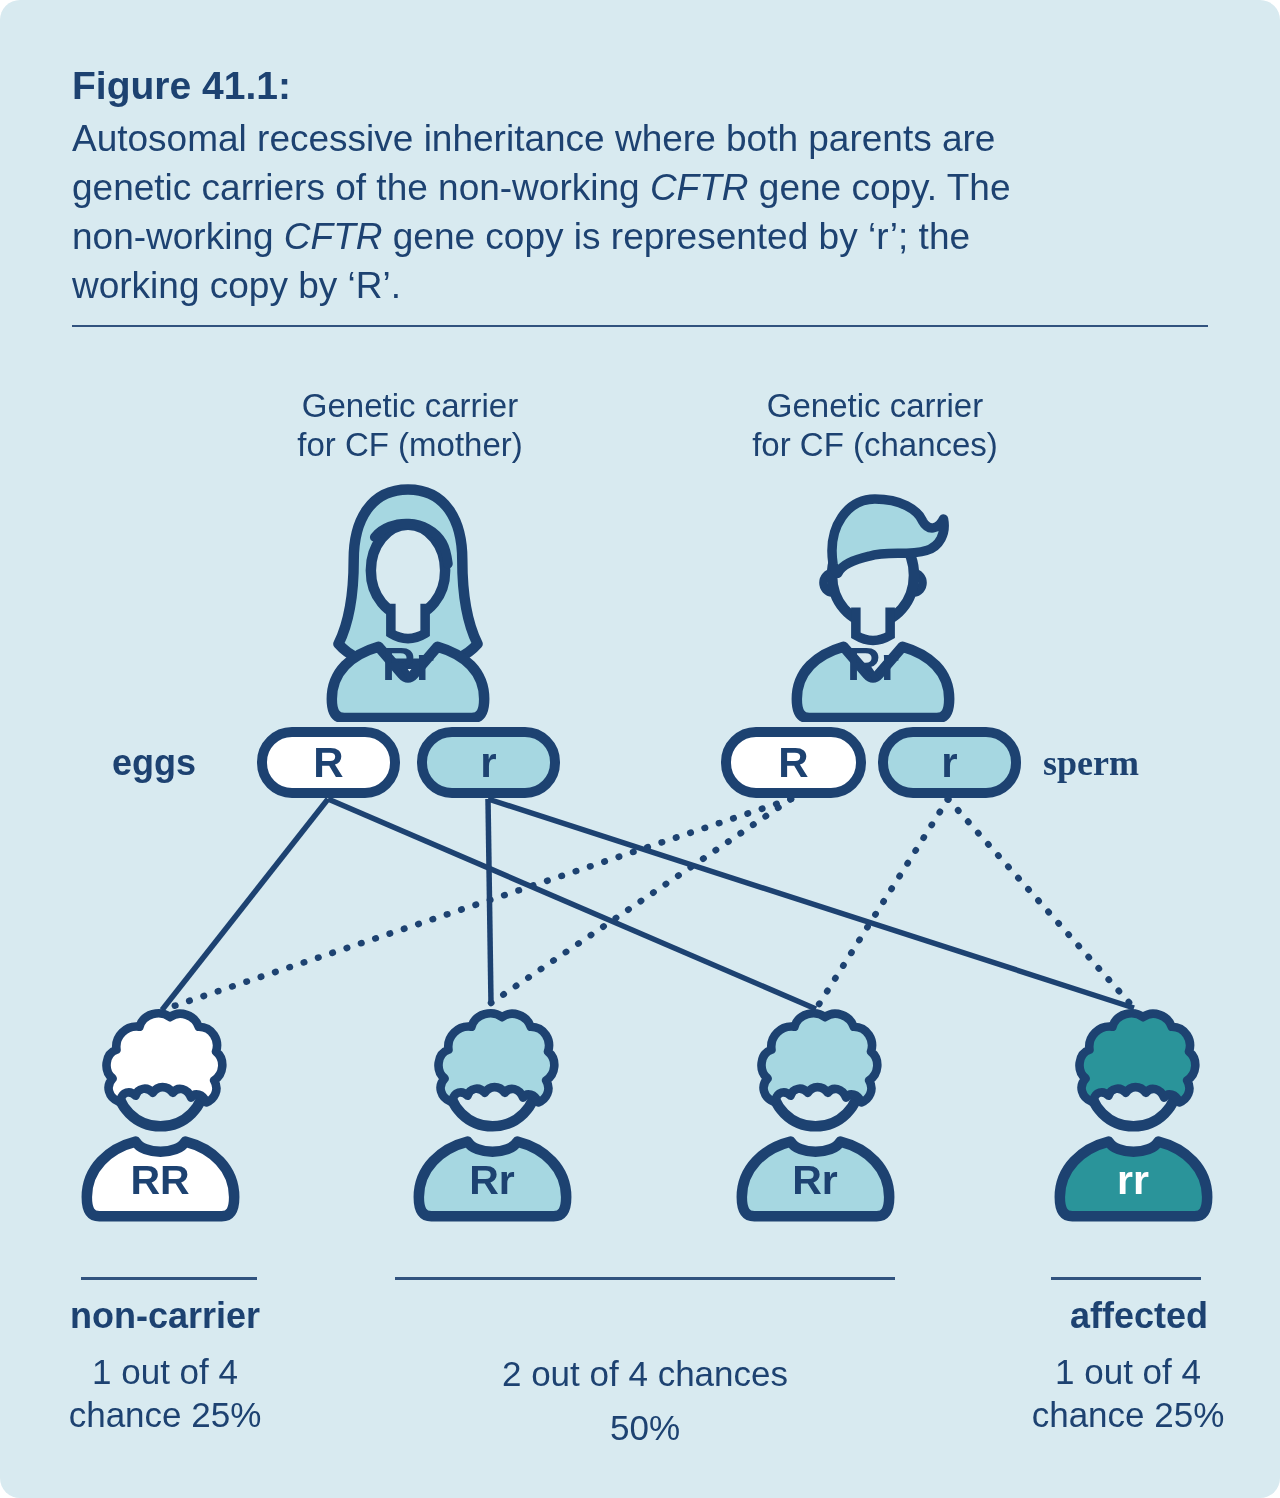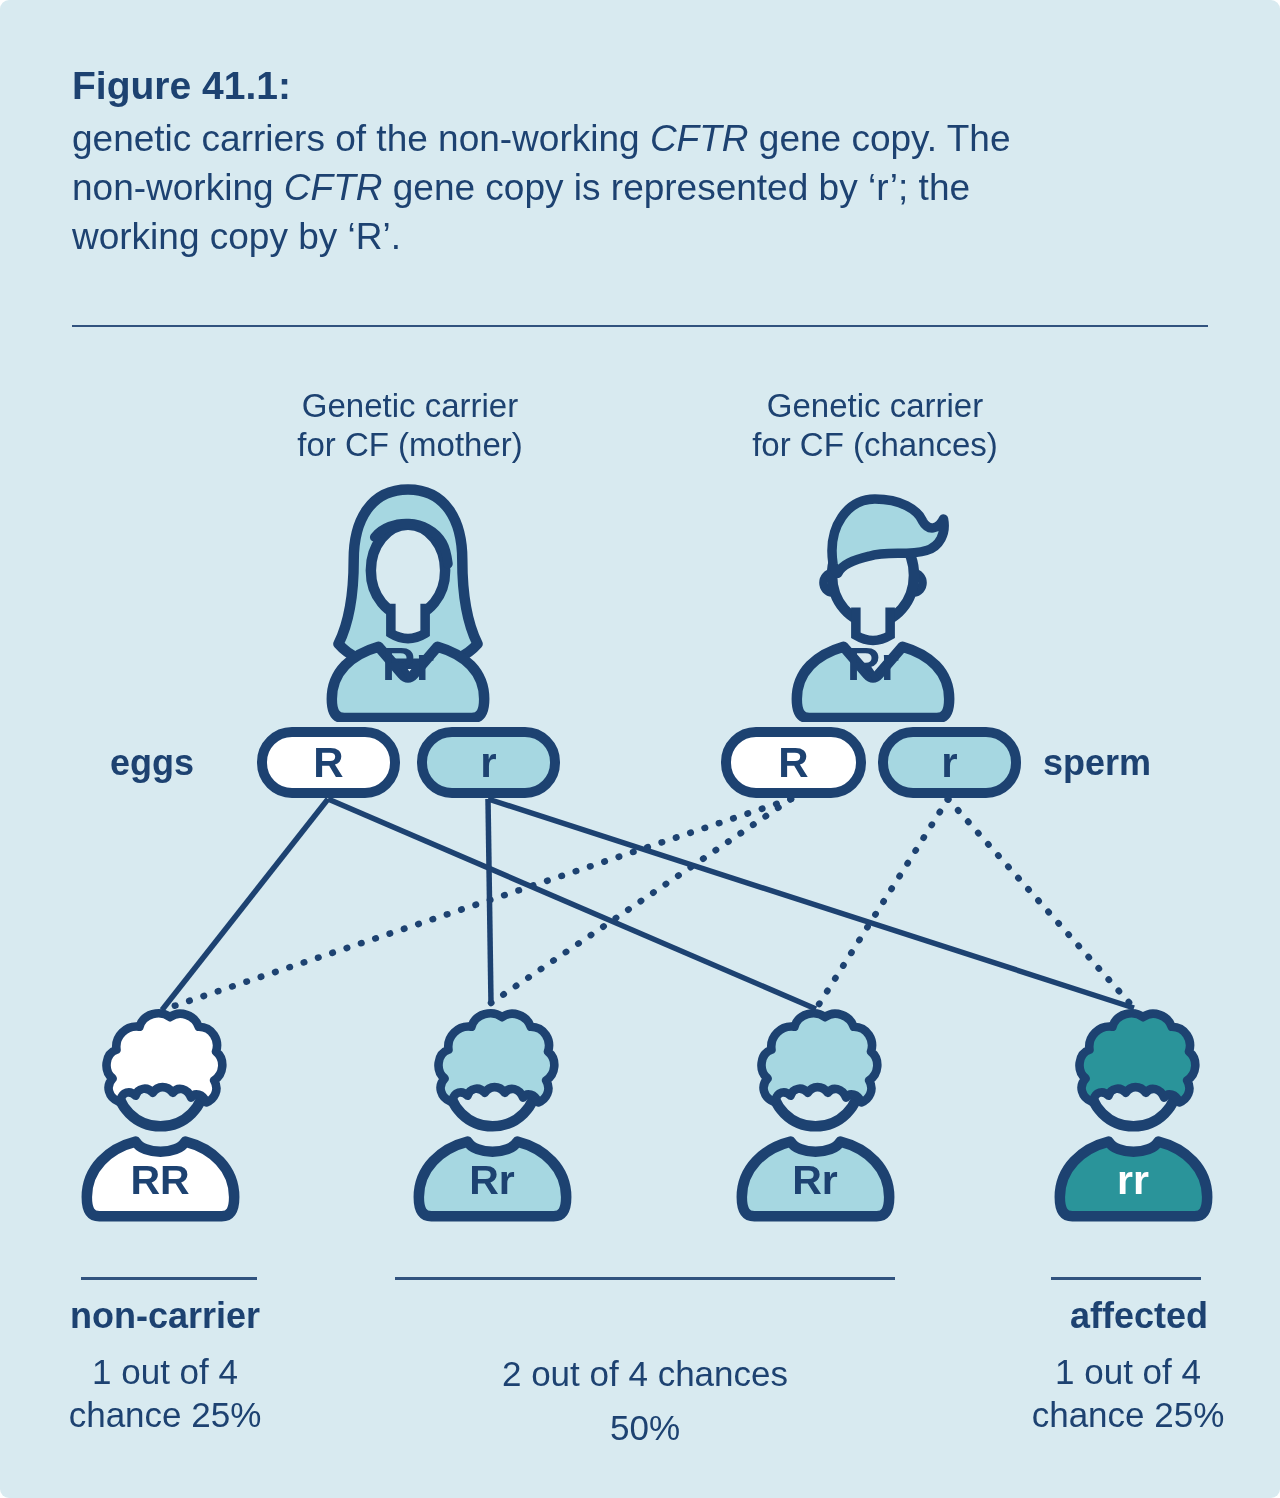--- a/index.html
+++ b/index.html
@@ -1,21 +1,21 @@
 <!DOCTYPE html>
 <html style="--navy: #1d4271; --light_blue: #a6d7e1; --teal: #2a949a; --white: #ffffff; --bg: #d8eaf0;"><head>
 <meta charset="utf-8">
 <style>
   :root{
     --navy:#1d4271; --bg:#d8eaf0; --light_blue:#a6d7e1; --teal:#2a949a;
     --white:#ffffff; --rule:#31537f;
   }
   html,body{margin:0;padding:0;background:#ffffff;}
   body{font-family:"Liberation Sans",sans-serif;width:1280px;height:1498px;overflow:hidden;}
-  .card{position:relative;width:1280px;height:1498px;background:var(--bg);border-radius:9px;overflow:hidden;}
+  .card{position:relative;width:1280px;height:1498px;background:var(--bg);border-radius:20px;overflow:hidden;}
   .abs{position:absolute;}
   .title{left:72px;top:64px;font-size:39px;font-weight:700;color:var(--navy);}
   .caption{left:72px;top:114px;width:1140px;font-size:37px;line-height:49px;color:var(--navy);}
   .caption .ln{white-space:nowrap;}
   .italic{font-style:italic;}
   .divider{left:72px;top:325px;width:1136px;height:2px;background:var(--rule);}
   .parent-label{top:386px;width:330px;text-align:center;font-size:33px;line-height:39px;color:var(--navy);}
   .genotype{font-weight:700;color:var(--navy);text-align:center;}
   .genotype.parent{width:200px;font-size:47px;line-height:47px;top:640px;}
   .genotype.child{width:200px;font-size:41px;line-height:41px;top:1160px;}
@@ -35,20 +35,21 @@
   line.conn-solid{stroke:var(--navy);stroke-width:5.5;}
   line.conn-dotted{stroke:var(--navy);stroke-width:6.5;stroke-dasharray:0.6 14.5;stroke-linecap:round;}
 </style>
 </head>
 <body>
 
 <div class="card">
 
   <div class="abs title">Figure 41.1:</div>
   <div class="abs caption">
+    <div class="ln"><span>Autosomal recessive inheritance where both parents are</span></div>
     <div class="ln"><span>genetic carriers of the non-working </span><span class="italic">CFTR</span><span> gene copy. The</span></div>
     <div class="ln"><span>non-working </span><span class="italic">CFTR</span><span> gene copy is represented by ‘r’; the</span></div>
     <div class="ln"><span>working copy by ‘R’.</span></div>
   </div>
   <div class="abs divider"></div>
 
   <div class="abs parent-label" style="left:245px;">
     <div>Genetic carrier</div>
     <div>for CF (mother)</div>
   </div>
@@ -80,26 +81,26 @@
   <svg class="abs" style="left:773px;top:478px;" width="200" height="244" viewBox="0 0 210 256">
     <ellipse class="fill-bg stroke-navy" stroke-width="9" cx="62" cy="110" rx="9" ry="10"></ellipse>
     <ellipse class="fill-bg stroke-navy" stroke-width="9" cx="148" cy="110" rx="9" ry="10"></ellipse>
     <ellipse class="fill-bg stroke-navy" stroke-width="11" cx="105" cy="102" rx="43" ry="50"></ellipse>
     <path class="fill-blue stroke-navy" stroke-width="10" stroke-linejoin="round" d="M63,90 C57,50 79,22 107,22 C134,22 152,33 157,45 C163,56 174,54 179,43 C182,58 175,72 161,76 C142,82 120,76 101,82 C84,86 72,91 68,100 C65,97 64,94 63,90 Z"></path>
     <path class="fill-bg stroke-navy" stroke-width="10" d="M87,136 L87,165 Q105,176 123,165 L123,136"></path>
     <path class="fill-blue stroke-navy" stroke-width="11" stroke-linejoin="round" d="M38,252 C28,252 25,244 25,232 C25,203 46,185 74,177 L99,206 Q105,213 111,206 L136,177 C164,185 185,203 185,232 C185,244 182,252 172,252 Z"></path>
   </svg>
   <div class="abs genotype parent" style="left:773px;">Rr</div>
 
-  <div class="abs gamete-label" style="left:110px;width:140px;text-align:left;">eggs</div>
+  <div class="abs gamete-label" style="left:84px;width:140px;text-align:center;">eggs</div>
   <div class="abs pill pill--white" style="left:257px;width:143px;">R</div>
   <div class="abs pill pill--blue" style="left:417px;width:143px;">r</div>
   <div class="abs pill pill--white" style="left:721px;width:145px;">R</div>
   <div class="abs pill pill--blue" style="left:878px;width:143px;">r</div>
-  <div class="abs gamete-label" style="left:1043px;width:160px;text-align:left;">sperm</div>
+  <div class="abs gamete-label" style="left:1043px;width:160px;text-align:left;font-family:Liberation Serif, serif;">sperm</div>
 
   <svg class="abs child-icon" style="left:73px;top:1000px;" width="175" height="222" viewBox="0 0 180 232">
     <circle class="fill-bg stroke-navy" stroke-width="11" cx="90" cy="86" r="46"></circle>
     <path class="hair-shape stroke-navy" stroke-width="9" stroke-linejoin="round" d="M46,106 C36,102 32,90 40,82 C30,74 32,56 44,52 C42,38 54,26 68,28 C72,14 90,10 100,18 C110,10 126,16 130,28 C144,28 152,42 148,54 C158,62 156,78 146,84 C152,94 146,104 138,107 C134,98 126,96 122,102 C118,92 108,90 103,97 C97,89 87,89 82,97 C76,90 66,92 64,100 C58,94 50,96 48,105 Z" style="fill: rgb(255, 255, 255);"></path>
     <path class="shirt-shape stroke-navy" stroke-width="11" stroke-linejoin="round" d="M26,226 C16,226 13,218 13,206 C13,176 36,155 64,148 C72,162 108,162 116,148 C144,155 167,176 167,206 C167,218 164,226 154,226 Z" style="fill: rgb(255, 255, 255);"></path>
   </svg>
   <svg class="abs child-icon" style="left:405px;top:1000px;" width="175" height="222" viewBox="0 0 180 232">
     <circle class="fill-bg stroke-navy" stroke-width="11" cx="90" cy="86" r="46"></circle>
     <path class="hair-shape stroke-navy" stroke-width="9" stroke-linejoin="round" d="M46,106 C36,102 32,90 40,82 C30,74 32,56 44,52 C42,38 54,26 68,28 C72,14 90,10 100,18 C110,10 126,16 130,28 C144,28 152,42 148,54 C158,62 156,78 146,84 C152,94 146,104 138,107 C134,98 126,96 122,102 C118,92 108,90 103,97 C97,89 87,89 82,97 C76,90 66,92 64,100 C58,94 50,96 48,105 Z" style="fill: rgb(166, 215, 225);"></path>
     <path class="shirt-shape stroke-navy" stroke-width="11" stroke-linejoin="round" d="M26,226 C16,226 13,218 13,206 C13,176 36,155 64,148 C72,162 108,162 116,148 C144,155 167,176 167,206 C167,218 164,226 154,226 Z" style="fill: rgb(166, 215, 225);"></path>

